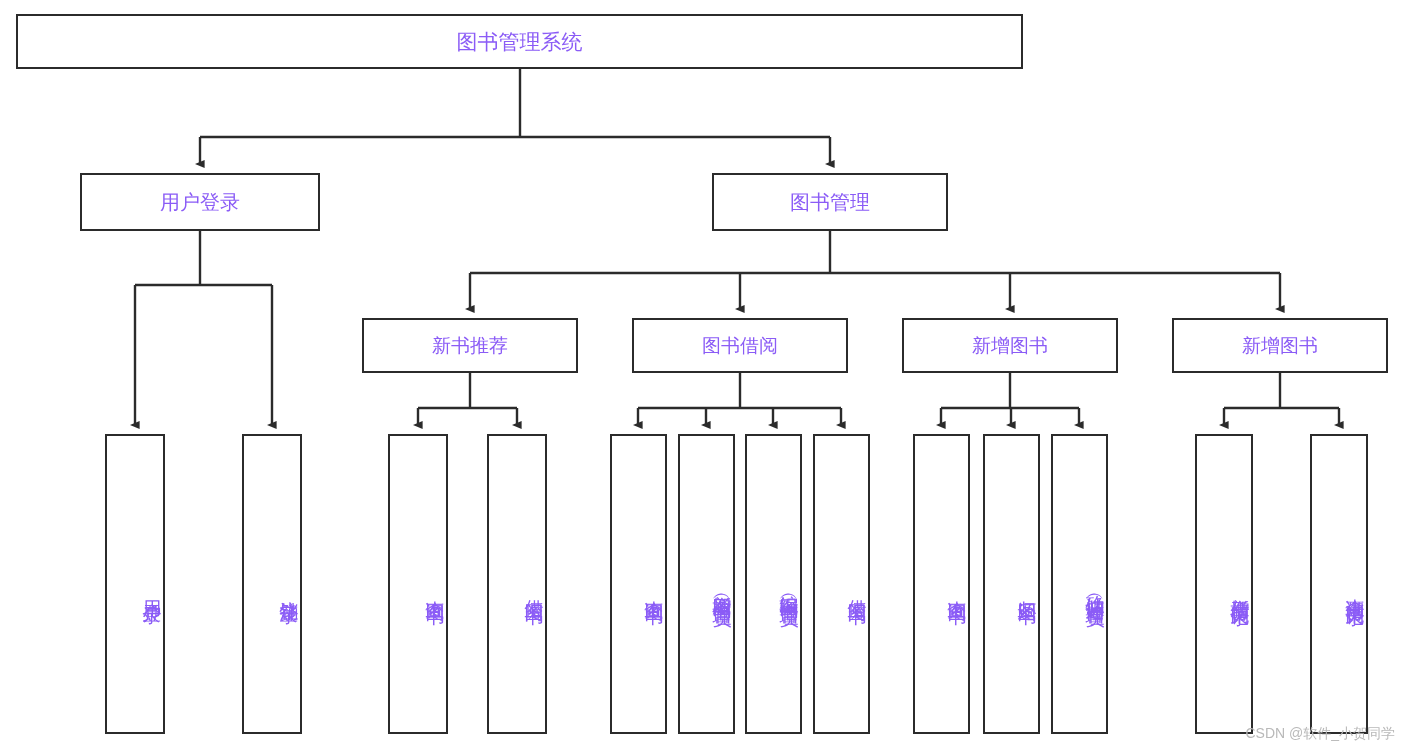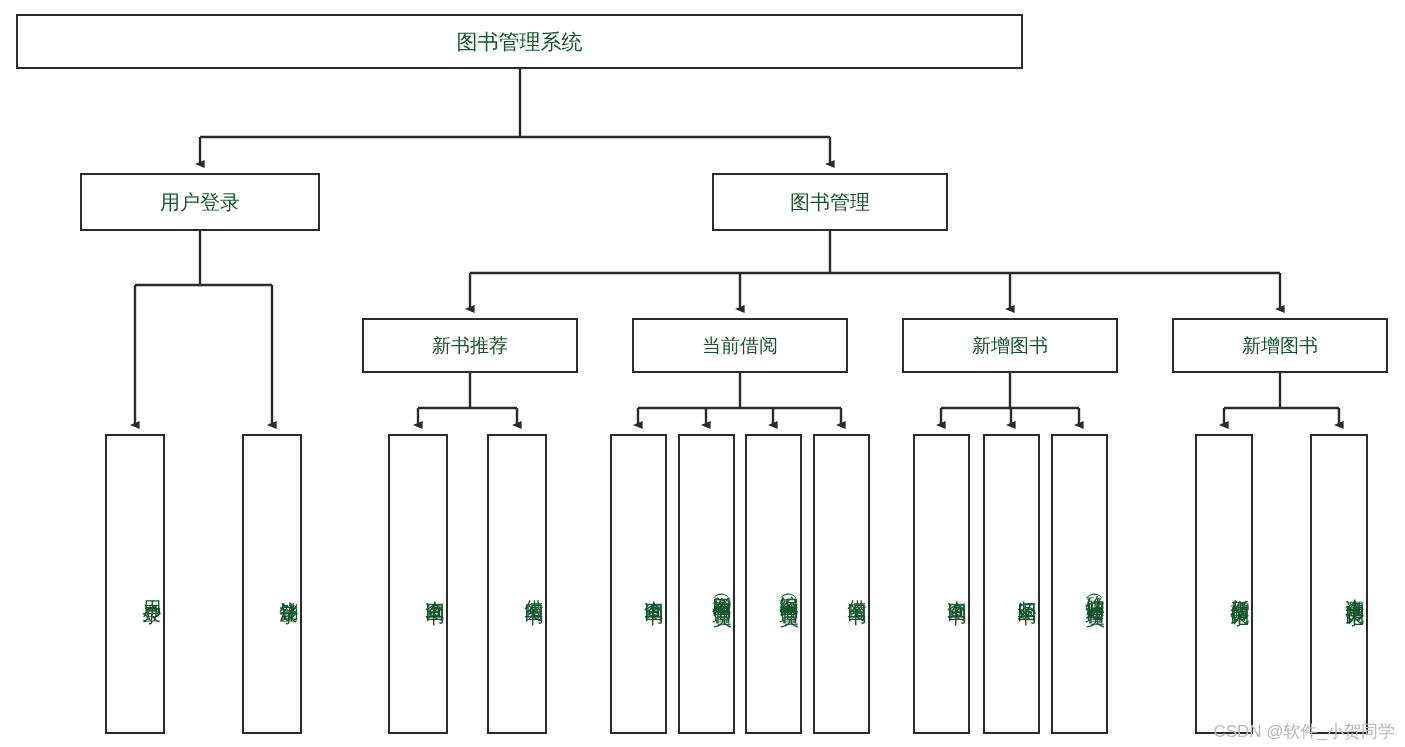--- a/index.html
+++ b/index.html
@@ -19,21 +19,21 @@
     overflow: hidden;
   }
   .node {
     position: absolute;
     box-sizing: border-box;
     background: #ffffff;
     border: 2px solid #2b2b2b;
     display: flex;
     align-items: center;
     justify-content: center;
-    color: #14532d;
+    color: #8b5cf6;
     line-height: 1.12;
     text-align: center;
   }
   .node-root {
     font-size: 21px;
   }
   .node-l1 {
     font-size: 20px;
   }
   .node-l2 {
@@ -59,21 +59,21 @@
     left: 0;
     top: 0;
     width: 1405px;
     height: 747px;
     pointer-events: none;
   }
   .watermark {
     position: absolute;
     right: 10px;
     bottom: 4px;
-    font-size: 17px;
+    font-size: 14px;
     color: #b9b9b9;
     white-space: nowrap;
     user-select: none;
   }
 </style>
 </head>
 <body>
 
 <div id="canvas">
 
@@ -138,21 +138,21 @@
     <span>用户登录</span>
   </div>
   <div class="node node-l2" id="n-l2-0" style="left: 362px; top: 318px; width: 216px; height: 55px;">
     <span>新书推荐</span>
   </div>
 
   <div class="node node-l1" id="n-l1-1" style="left: 712px; top: 173px; width: 236px; height: 58px;">
     <span>图书管理</span>
   </div>
   <div class="node node-l2" id="n-l2-1" style="left: 632px; top: 318px; width: 216px; height: 55px;">
-    <span>当前借阅</span>
+    <span>图书借阅</span>
   </div>
   <div class="node node-l2" id="n-l2-2" style="left: 902px; top: 318px; width: 216px; height: 55px;">
     <span>新增图书</span>
   </div>
   <div class="node node-l2" id="n-l2-3" style="left: 1172px; top: 318px; width: 216px; height: 55px;">
     <span>新增图书</span>
   </div>
 
   <div class="node node-leaf" id="n-leaf-0" style="left: 105px; top: 434px; width: 60px; height: 300px;">
     <span class="vtext">用户登录</span>

